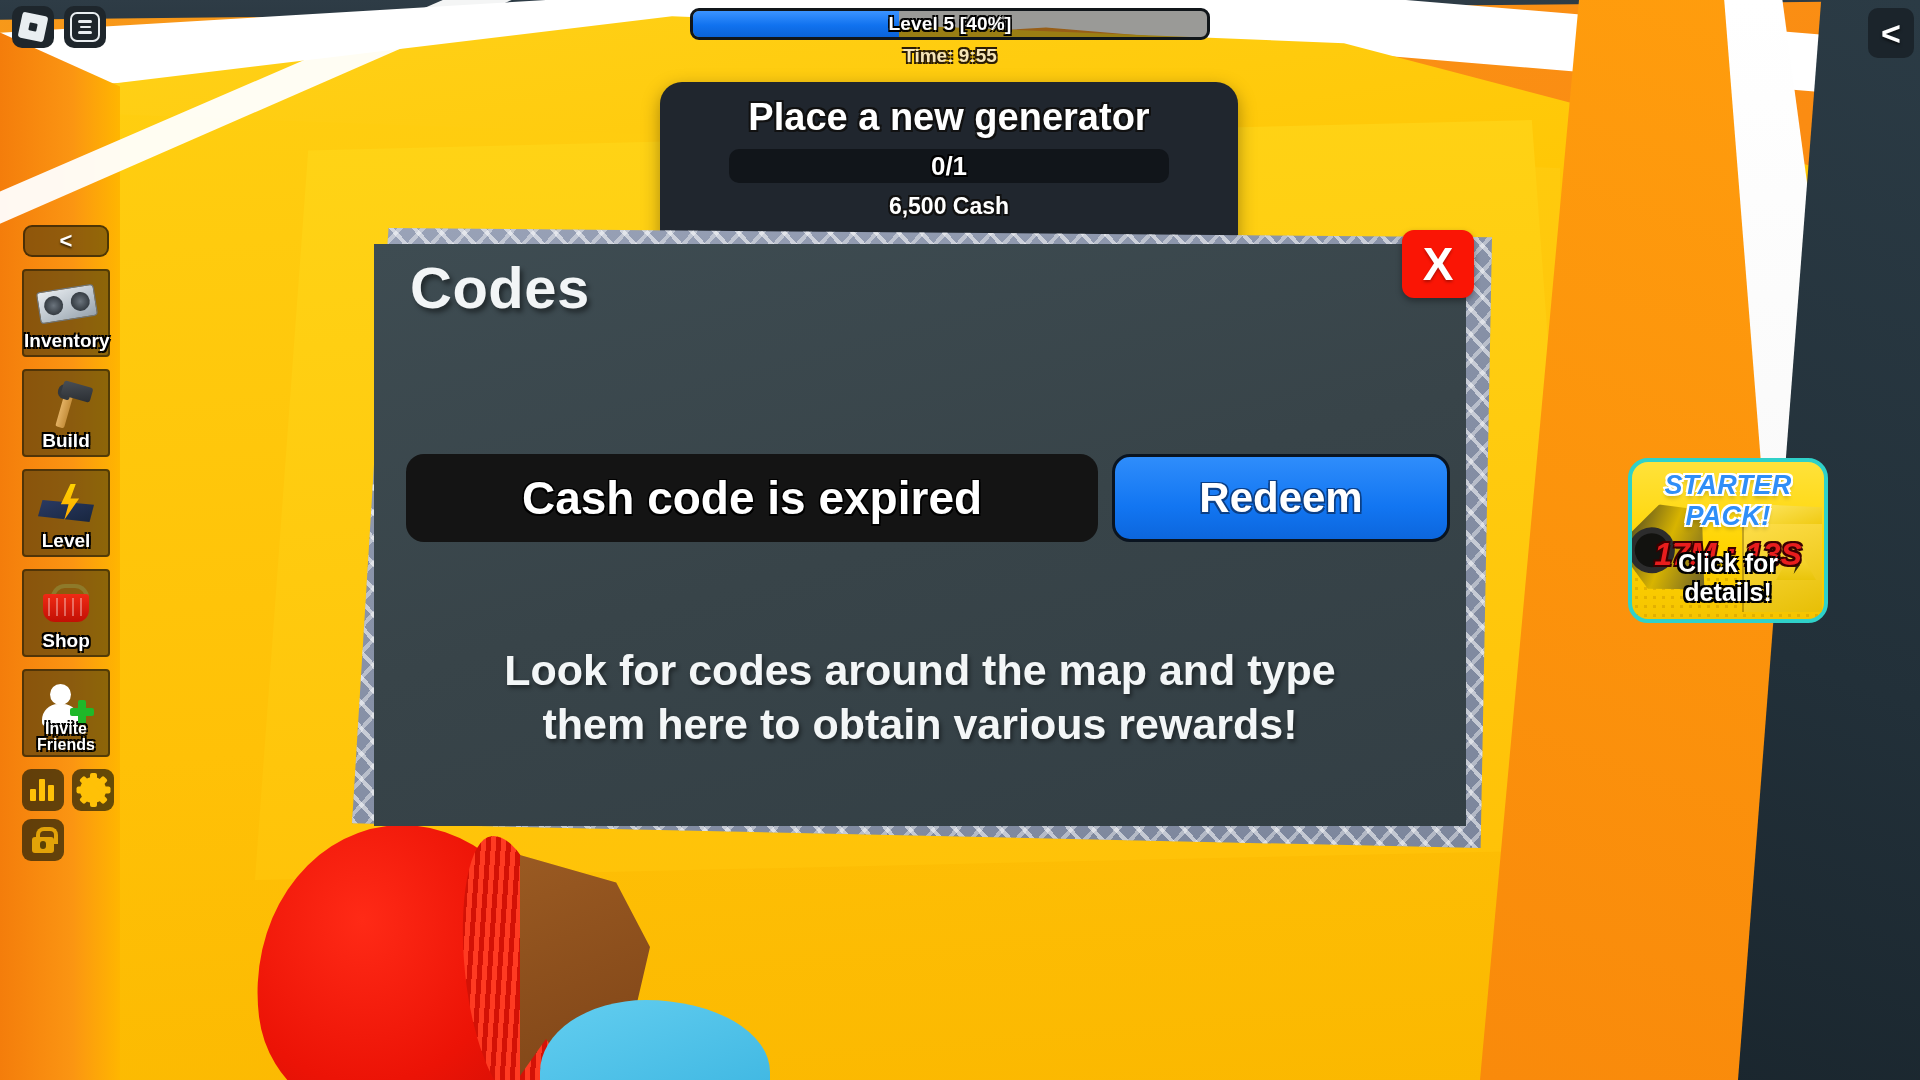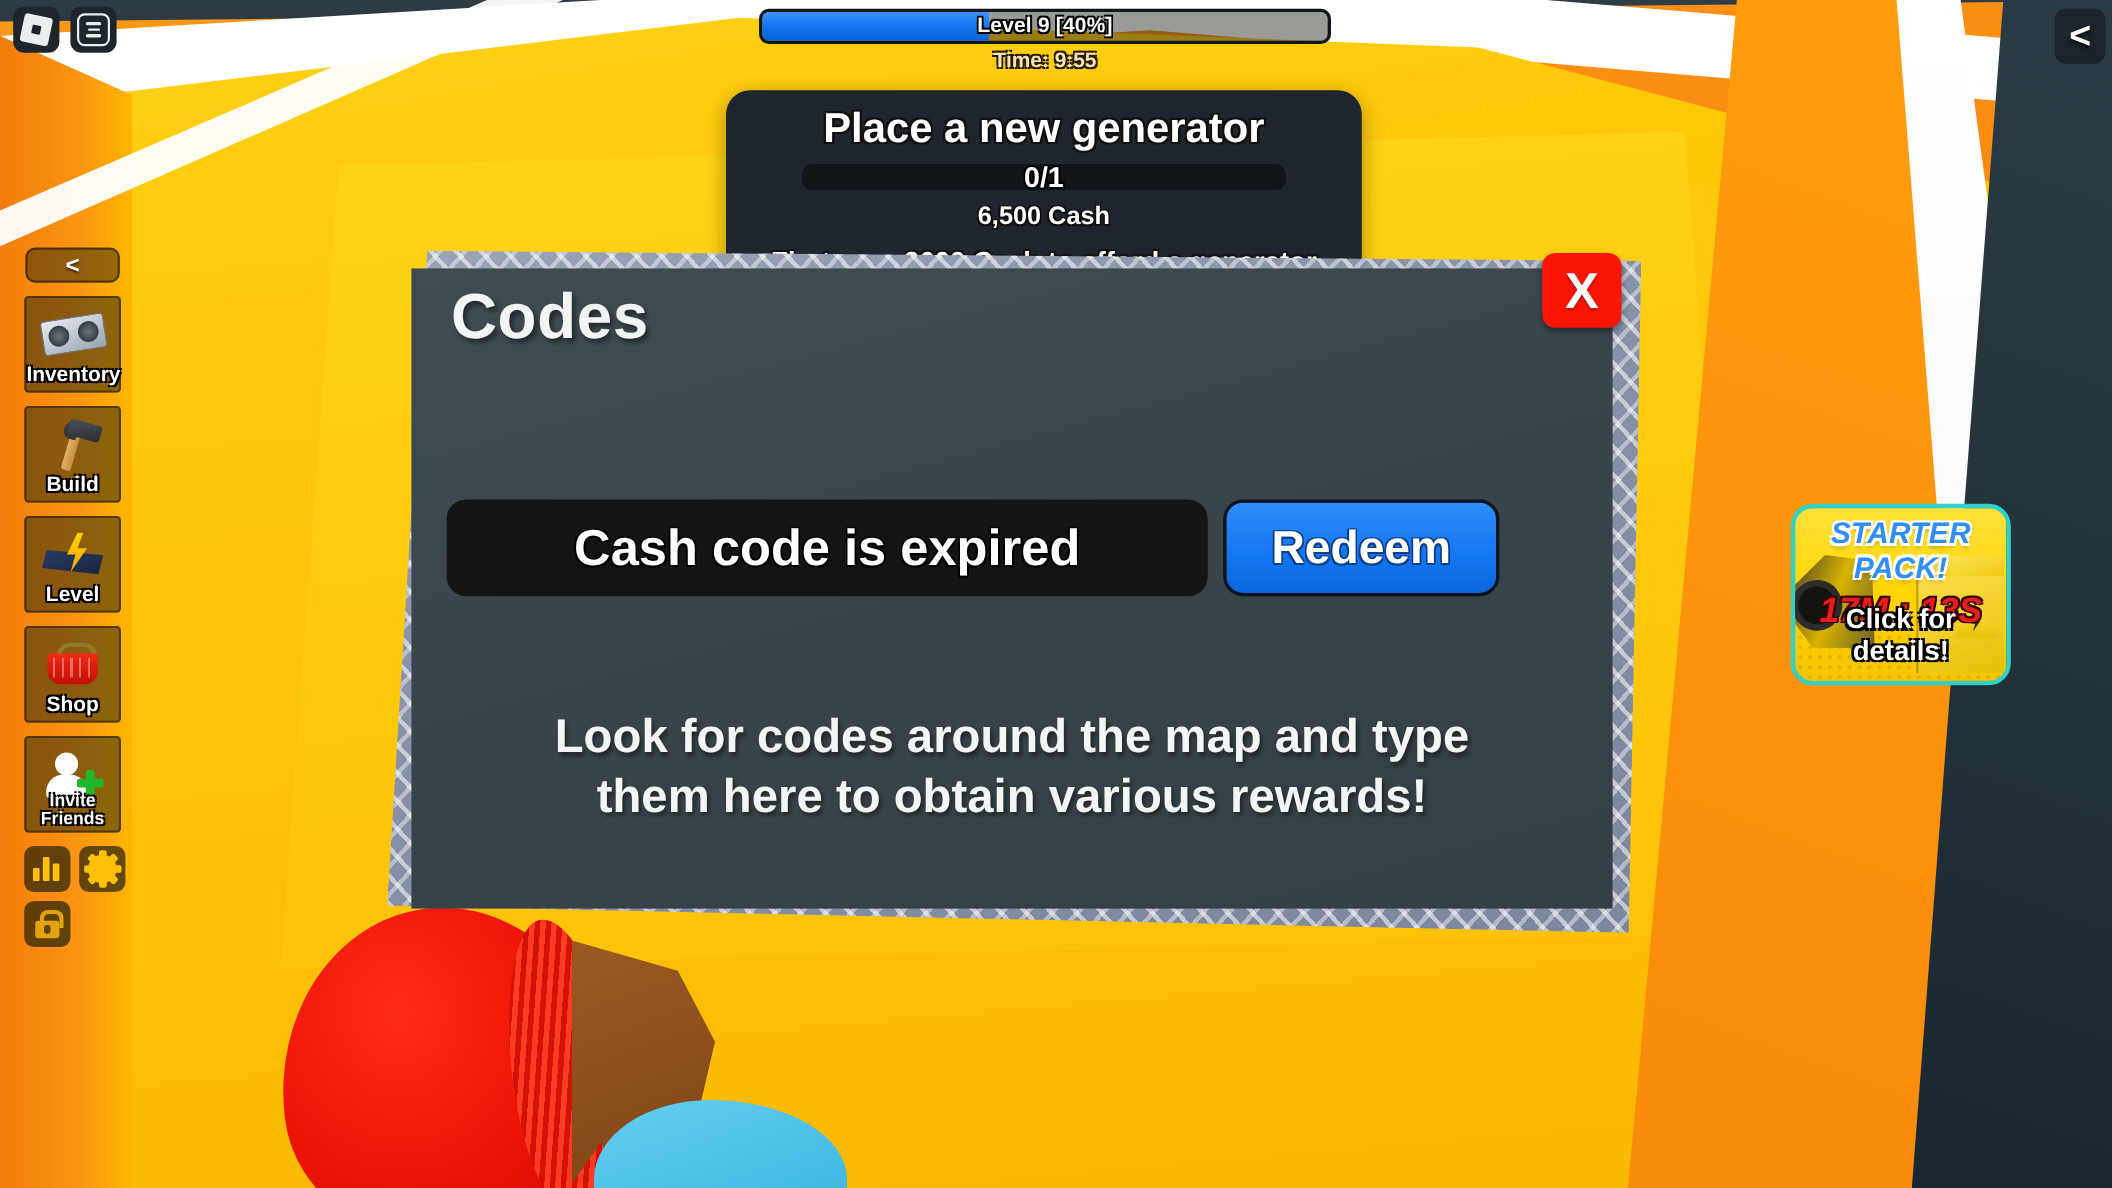--- a/index.html
+++ b/index.html
@@ -171,21 +171,21 @@
     box-sizing: border-box;
     box-shadow: 0 6px 18px rgba(0,0,0,.35);
     text-align: center;
   }
   .quest-title {
     color: #ffffff; font-size: 38px; font-weight: bold;
     text-shadow: -2px -2px 0 #111, 2px -2px 0 #111, -2px 2px 0 #111, 2px 2px 0 #111;
     margin-bottom: 10px;
   }
   .quest-progress-bar {
-    margin: 0 auto; width: 440px; height: 24px;
+    margin: 0 auto; width: 440px; height: 34px;
     background: #11151a; border-radius: 10px;
     display: flex; align-items: center; justify-content: center;
     color: #ffffff; font-size: 26px; font-weight: bold;
     text-shadow: -1.6px -1.6px 0 #000, 1.6px -1.6px 0 #000, -1.6px 1.6px 0 #000, 1.6px 1.6px 0 #000;
   }
   .quest-reward {
     margin-top: 10px; color: #ffffff; font-size: 23px; font-weight: bold;
     text-shadow: -1.6px -1.6px 0 #111, 1.6px -1.6px 0 #111, -1.6px 1.6px 0 #111, 1.6px 1.6px 0 #111;
   }
   .quest-hint {
@@ -230,21 +230,21 @@
     display: flex; align-items: center; gap: 14px;
   }
   .codes-input {
     width: 692px; height: 88px;
     background: #141414; border-radius: 18px;
     display: flex; align-items: center; justify-content: center;
     color: #ffffff; font-size: 46px; font-weight: bold;
     text-shadow: -1.5px -1.5px 0 #000, 1.5px -1.5px 0 #000, -1.5px 1.5px 0 #000, 1.5px 1.5px 0 #000;
   }
   .codes-redeem {
-    width: 251px; height: 88px;
+    width: 338px; height: 88px;
     background: linear-gradient(180deg, #2f8dfb 0%, #1276f2 60%, #0c66dd 100%);
     border: 3px solid #0a1420; border-radius: 18px;
     box-sizing: border-box;
     display: flex; align-items: center; justify-content: center;
     color: #ffffff; font-size: 42px; font-weight: bold;
     text-shadow: -1.5px -1.5px 0 #0b3f86, 1.5px -1.5px 0 #0b3f86, -1.5px 1.5px 0 #0b3f86, 1.5px 1.5px 0 #0b3f86;
   }
   .codes-desc {
     position: absolute; left: 60px; right: 60px; top: 400px;
     text-align: center;
@@ -458,21 +458,21 @@
           <i></i>
         </div>
     </div>
   </div>
 
   <div class="tr-arrow">&lt;</div>
 
   <div class="level-wrap">
     <div class="level-bar">
       <div class="level-fill" id="level-fill" style="width: 40%;"></div>
-      <div class="level-label">Level 9 [40%]</div>
+      <div class="level-label">Level 5 [40%]</div>
     </div>
     <div class="time-label">Time: 9:55</div>
   </div>
 
   <div class="quest-panel">
     <div class="quest-title">Place a new generator</div>
     <div class="quest-progress-bar">0/1</div>
     <div class="quest-reward">6,500 Cash</div>
     <div class="quest-hint">First earn 3600 Cash to afford a generator</div>
   </div>

